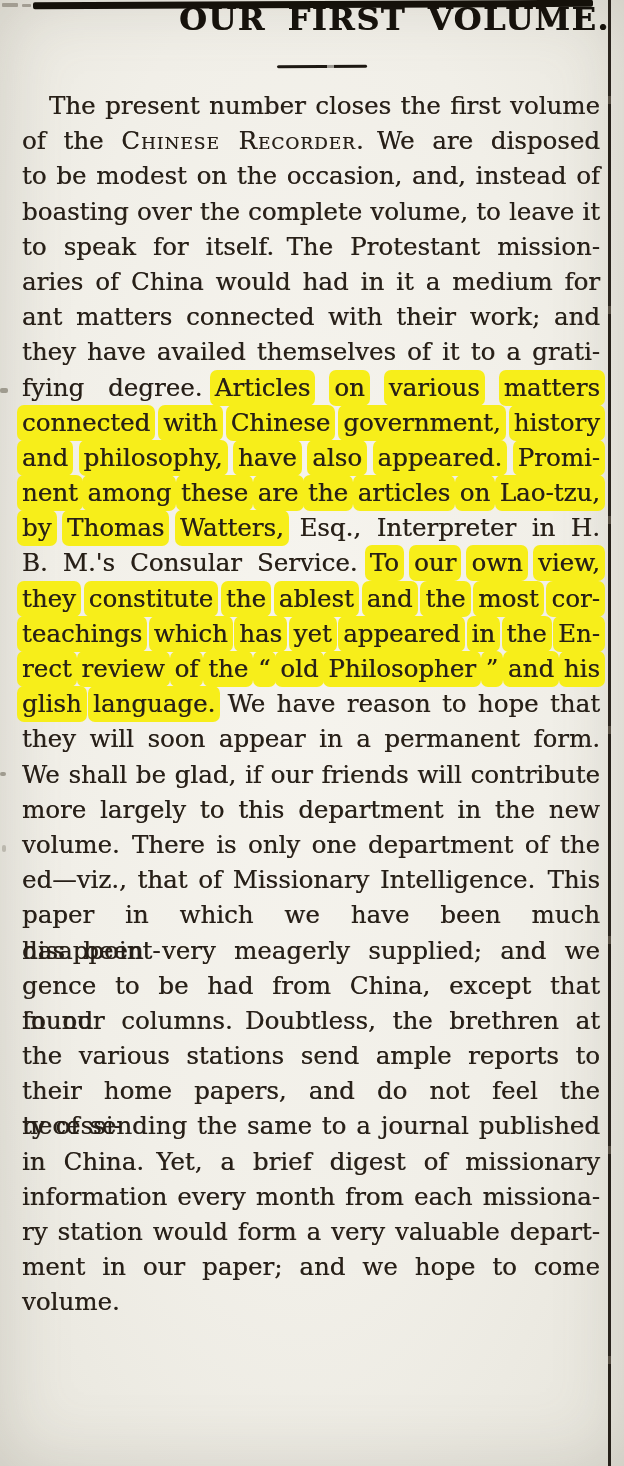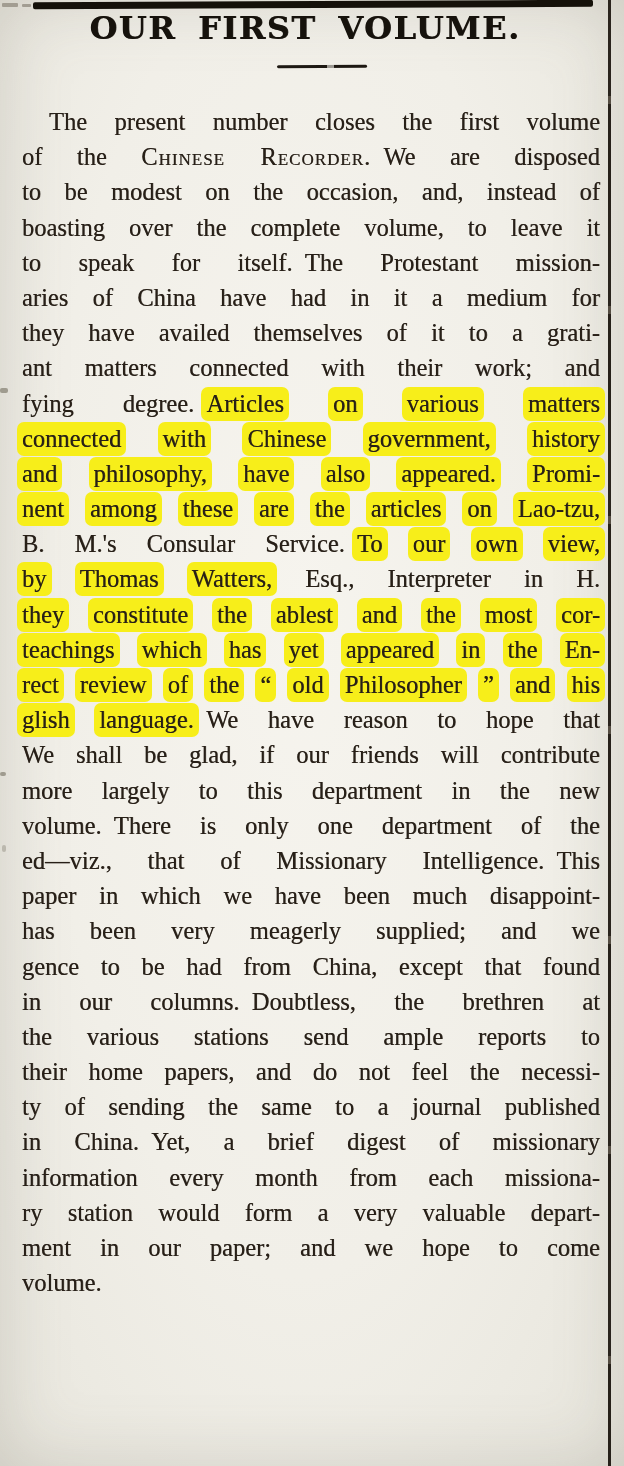--- a/index.html
+++ b/index.html
@@ -30,37 +30,36 @@
       #544c41 96px, #544c41 104px,
       #262019 104px, #262019 210px);
   }
   
   .speck { position:absolute; background:#8f897d; border-radius:2px; opacity:.8; }
   .speck.s1 { left:0; top:388px;  width:8px; height:5px; }
   .speck.s2 { left:0; top:772px;  width:6px; height:4px; }
   .speck.s3 { left:2px; top:845px; width:4px; height:7px; opacity:.45; }
 
   .title {
-    position:absolute; top:9px; left:0; width:610px;
-    text-align:center;
+    position:absolute; top:0; left:0; width:610px;
+    text-align:right;
     font-weight:bold; font-size:32px; letter-spacing:1.5px; word-spacing:9px;
     color:#16120c;
     text-shadow: 0.5px 0 0 rgba(22,18,12,.8);
   }
   .divider {
     position:absolute; top:65px; left:277px; width:90px; height:3px; border-radius:2px;
     background: linear-gradient(90deg, #1d1812 0 56%, rgba(29,24,18,.4) 56% 63%, #1d1812 63% 100%);
     transform:rotate(-0.4deg);
   }
 
   .lines {
-    position:absolute; top:104px; left:22px; width:578px;
+    position:absolute; top:88px; left:22px; width:578px;
     font-size:24.5px; color:var(--ink,#271f17);
     text-shadow: 0.35px 0 0 rgba(39,31,23,.7);
-    font-family: Liberation Serif, serif;
   }
   .line {
     height:35.2px; line-height:35.2px;
     text-align:justify; text-align-last:justify;
   }
   .line.indent { text-indent:27px; }
   .line.last   { text-align-last:left; }
   .sc { font-variant: small-caps; letter-spacing:1px; }
   .hl {
     background: var(--hl,#f7ee1a);
@@ -83,33 +82,34 @@
 
   <div class="title">OUR FIRST VOLUME.</div>
   <div class="divider"></div>
 
   <div class="lines">
       <div class="line indent"><span>The present number closes the first volume</span></div>
       <div class="line"><span>of the </span><span class="sc">Chinese Recorder.</span><span> We are disposed</span></div>
       <div class="line"><span>to be modest on the occasion, and, instead of</span></div>
       <div class="line"><span>boasting over the complete volume, to leave it</span></div>
       <div class="line"><span>to speak for itself. The Protestant mission-</span></div>
-      <div class="line"><span>aries of China have had in it a medium for</span></div>
+      <div class="line"><span>aries of China would had in it a medium for</span></div>
+      <div class="line"><span>ant matters connected with their work; and</span></div>
       <div class="line"><span>they have availed themselves of it to a grati-</span></div>
-      <div class="line"><span>ant matters connected with their work; and</span></div>
       <div class="line"><span>fying degree. </span><span class="hl">Articles</span> <span class="hl">on</span> <span class="hl">various</span> <span class="hl">matters</span></div>
       <div class="line"><span class="hl">connected</span> <span class="hl">with</span> <span class="hl">Chinese</span> <span class="hl">government,</span> <span class="hl">history</span></div>
       <div class="line"><span class="hl">and</span> <span class="hl">philosophy,</span> <span class="hl">have</span> <span class="hl">also</span> <span class="hl">appeared.</span> <span class="hl">Promi-</span></div>
       <div class="line"><span class="hl">nent</span> <span class="hl">among</span> <span class="hl">these</span> <span class="hl">are</span> <span class="hl">the</span> <span class="hl">articles</span> <span class="hl">on</span> <span class="hl">Lao-tzu,</span></div>
+      <div class="line"><span class="hl">by</span> <span class="hl">Thomas</span> <span class="hl">Watters,</span><span> Esq., Interpreter in H.</span></div>
       <div class="line"><span>B. M.'s Consular Service. </span><span class="hl">To</span> <span class="hl">our</span> <span class="hl">own</span> <span class="hl">view,</span></div>
-      <div class="line"><span class="hl">by</span> <span class="hl">Thomas</span> <span class="hl">Watters,</span><span> Esq., Interpreter in H.</span></div>
       <div class="line"><span class="hl">they</span> <span class="hl">constitute</span> <span class="hl">the</span> <span class="hl">ablest</span> <span class="hl">and</span> <span class="hl">the</span> <span class="hl">most</span> <span class="hl">cor-</span></div>
       <div class="line"><span class="hl">teachings</span> <span class="hl">which</span> <span class="hl">has</span> <span class="hl">yet</span> <span class="hl">appeared</span> <span class="hl">in</span> <span class="hl">the</span> <span class="hl">En-</span></div>
       <div class="line"><span class="hl">rect</span> <span class="hl">review</span> <span class="hl">of</span> <span class="hl">the</span> <span class="hl">“</span> <span class="hl">old</span> <span class="hl">Philosopher</span> <span class="hl">”</span> <span class="hl">and</span> <span class="hl">his</span></div>
       <div class="line"><span class="hl">glish</span> <span class="hl">language.</span><span> We have reason to hope that</span></div>
+      <div class="line"><span>they will soon appear in a permanent form.</span></div>
       <div class="line"><span>We shall be glad, if our friends will contribute</span></div>
       <div class="line"><span>more largely to this department in the new</span></div>
       <div class="line"><span>volume. There is only one department of the</span></div>
       <div class="line"><span>ed—viz., that of Missionary Intelligence. This</span></div>
       <div class="line"><span>paper in which we have been much disappoint-</span></div>
       <div class="line"><span>has been very meagerly supplied; and we</span></div>
       <div class="line"><span>gence to be had from China, except that found</span></div>
       <div class="line"><span>in our columns. Doubtless, the brethren at</span></div>
       <div class="line"><span>the various stations send ample reports to</span></div>
       <div class="line"><span>their home papers, and do not feel the necessi-</span></div>

